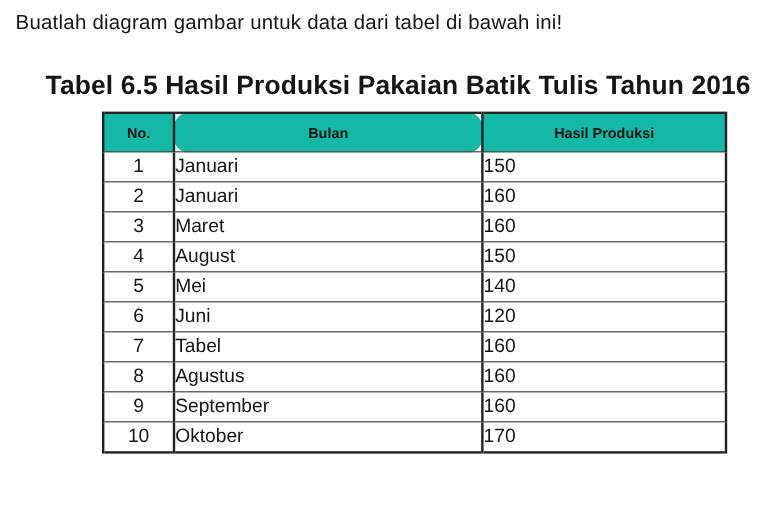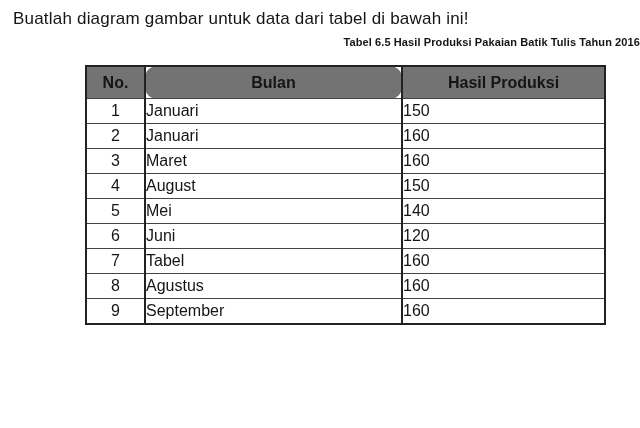--- a/index.html
+++ b/index.html
@@ -15,24 +15,24 @@
     overflow: hidden;
   }
   .instruction {
     padding: 9px 18px 0 13px;
     font-size: 17px;
     line-height: 20px;
     letter-spacing: 0.2px;
     font-weight: 500;
   }
   .table-title {
-    margin-top: 3px;
+    margin-top: 31px;
     padding-left: 38px;
-    text-align: right;
-    font-size: 11px;
+    text-align: left;
+    font-size: 22px;
     line-height: 21px;
     font-weight: bold;
     letter-spacing: 0.1px;
   }
   table.production {
     margin: 12px 0 0 85px;
     border-collapse: collapse;
     width: 513px;
     table-layout: fixed;
     border: 2px solid #222222;
@@ -40,24 +40,24 @@
   }
   table.production th,
   table.production td {
     border-top: 1px solid #444444;
     border-bottom: 1px solid #444444;
     border-left: 2px solid #222222;
     border-right: 2px solid #222222;
     padding: 0;
   }
   table.production thead th {
-    background: #737373;
+    background: #14b8a6;
     height: 31px;
     font-weight: bold;
-    font-size: 16px;
+    font-size: 12px;
   }
   table.production tbody td {
     height: 24px;
     background: #ffffff;
   }
   .col-no    { width: 57px;  text-align: center; }
   .col-bulan { width: 255px; text-align: left; border-radius: 12px; }
   .col-hasil { width: 201px; }
   tbody .col-bulan { padding-left: 7px; }
   thead .col-bulan { text-align: center; }
@@ -116,14 +116,19 @@
     <tr>
       <td class="col-no">8</td>
       <td class="col-bulan">Agustus</td>
       <td class="col-hasil">160</td>
     </tr>
     <tr>
       <td class="col-no">9</td>
       <td class="col-bulan">September</td>
       <td class="col-hasil">160</td>
     </tr>
+    <tr>
+      <td class="col-no">10</td>
+      <td class="col-bulan">Oktober</td>
+      <td class="col-hasil">170</td>
+    </tr>
   </tbody>
 </table>
 
 </body></html>

